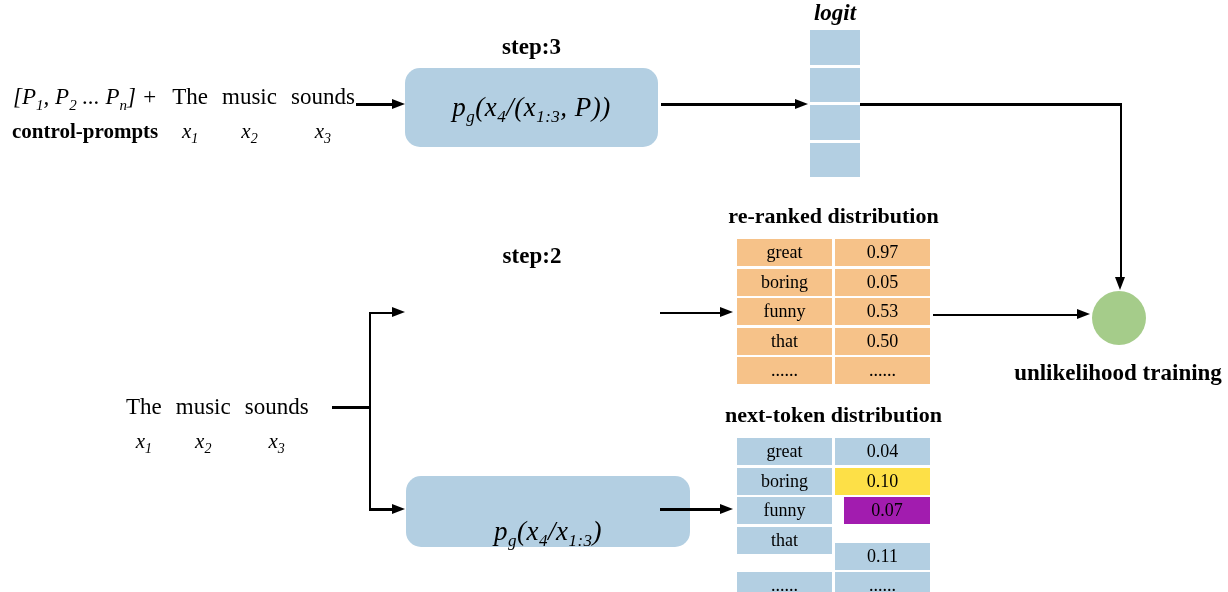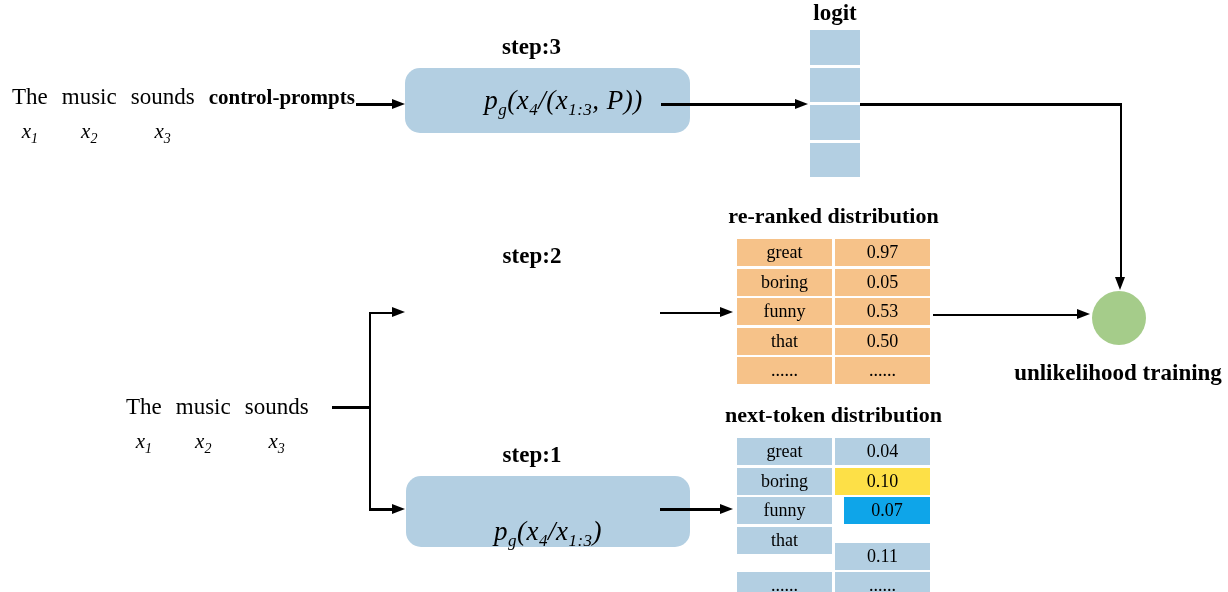--- a/index.html
+++ b/index.html
@@ -44,41 +44,42 @@
   
   .circle{position:absolute;width:54px;height:54px;border-radius:50%;}
   .out-label{position:absolute;font-weight:bold;font-size:23px;text-align:center;white-space:nowrap;}
 </style>
 </head>
 <body>
 
 <div id="canvas">
 
   <div class="io-grid" style="left:12px;top:84px;grid-template-columns:auto auto auto auto;">
+    <span class="mathp"><span>[P</span><sub>1</sub><span>, P</span><sub>2</sub><span> ... P</span><sub>n</sub><span>] +</span></span>
     <span class="word">The</span>
     <span class="word">music</span>
     <span class="word">sounds</span>
     <span class="cp-label">control-prompts</span>
     <span class="tok"><span>x</span><sub>1</sub></span>
     <span class="tok"><span>x</span><sub>2</sub></span>
     <span class="tok"><span>x</span><sub>3</sub></span>
   </div>
 
   <div class="hline" style="left:356px;top:103px;width:37px;"></div>
   <div class="head-r" style="left:392px;top:98.5px;"></div>
 
   <div class="step-label" style="left:405px;top:34px;width:253px;">step:3</div>
-  <div class="sbox" style="left: 405px; top: 68px; width: 253px; height: 65px; background-color: rgb(179, 207, 226); padding-left: 32px;">
+  <div class="sbox" style="left: 405px; top: 68px; width: 253px; height: 79px; background-color: rgb(179, 207, 226);">
     <span class="fm"><span>p</span><sub>g</sub><span>(x</span><sub>4</sub><span>/(x</span><sub>1:3</sub><span>, P))</span></span>
   </div>
 
   <div class="hline" style="left:661px;top:103px;width:135px;"></div>
   <div class="head-r" style="left:795px;top:98.5px;"></div>
 
-  <div class="logit-label" style="left:800px;top:0px;width:70px;">logit</div>
+  <div class="logit-label" style="left:800px;top:0px;width:70px;font-style:italic;">logit</div>
   <div class="logit-col" style="left:810px;top:30px;width:50px;">
     <div class="logit-cell" style="background-color: rgb(179, 207, 226);"></div>
     <div class="logit-cell" style="background-color: rgb(179, 207, 226);"></div>
     <div class="logit-cell" style="background-color: rgb(179, 207, 226);"></div>
     <div class="logit-cell" style="background-color: rgb(179, 207, 226);"></div>
   </div>
 
   <div class="hline" style="left:860px;top:103px;width:262px;"></div>
   <div class="vline" style="left:1119.5px;top:103px;height:175px;"></div>
   <div class="head-d" style="left:1115px;top:277px;"></div>
@@ -117,35 +118,34 @@
     <div class="dcell" style="background-color: rgb(246, 194, 137);">......</div>
     <div class="dcell" style="background-color: rgb(246, 194, 137);">......</div>
   </div>
 
   <div class="hline" style="left:933px;top:313.5px;width:145px;"></div>
   <div class="head-r" style="left:1077px;top:309px;"></div>
 
   <div class="circle" style="left: 1092px; top: 291px; background-color: rgb(165, 204, 138);"></div>
   <div class="out-label" style="left:1000px;top:360px;width:236px;">unlikelihood training</div>
 
-  <div class="step-label" style="left:406px;top:442px;width:252px;">step:1</div>
   <div class="sbox" style="left: 406px; top: 476px; width: 284px; height: 71px; background-color: rgb(179, 207, 226); align-items: flex-end;">
     <span class="fm"><span>p</span><sub>g</sub><span>(x</span><sub>4</sub><span>/x</span><sub>1:3</sub><span>)</span></span>
   </div>
 
   <div class="hline" style="left:660px;top:508px;width:61px;"></div>
   <div class="head-r" style="left:720px;top:503.5px;"></div>
 
   <div class="tbl-title" style="left:701px;top:402px;width:265px;">next-token distribution</div>
   <div class="dist-table" style="left:737px;top:438px;">
     <div class="dcell" style="background-color: rgb(179, 207, 226);">great</div>
     <div class="dcell" style="background-color: rgb(179, 207, 226);">0.04</div>
     <div class="dcell" style="background-color: rgb(179, 207, 226);">boring</div>
     <div class="dcell" style="background-color: #fde047;">0.10</div>
     <div class="dcell" style="background-color: rgb(179, 207, 226);">funny</div>
-    <div class="dcell" style="background-color: #0ea5e9; margin-left: 9px;">0.07</div>
+    <div class="dcell" style="background-color: #a21caf; margin-left: 9px;">0.07</div>
     <div class="dcell" style="background-color: rgb(179, 207, 226);">that</div>
     <div class="dcell" style="background-color: rgb(179, 207, 226); margin-top: 16px;">0.11</div>
     <div class="dcell" style="background-color: rgb(179, 207, 226);">......</div>
     <div class="dcell" style="background-color: rgb(179, 207, 226);">......</div>
   </div>
 
 </div>
 
 </body></html>

